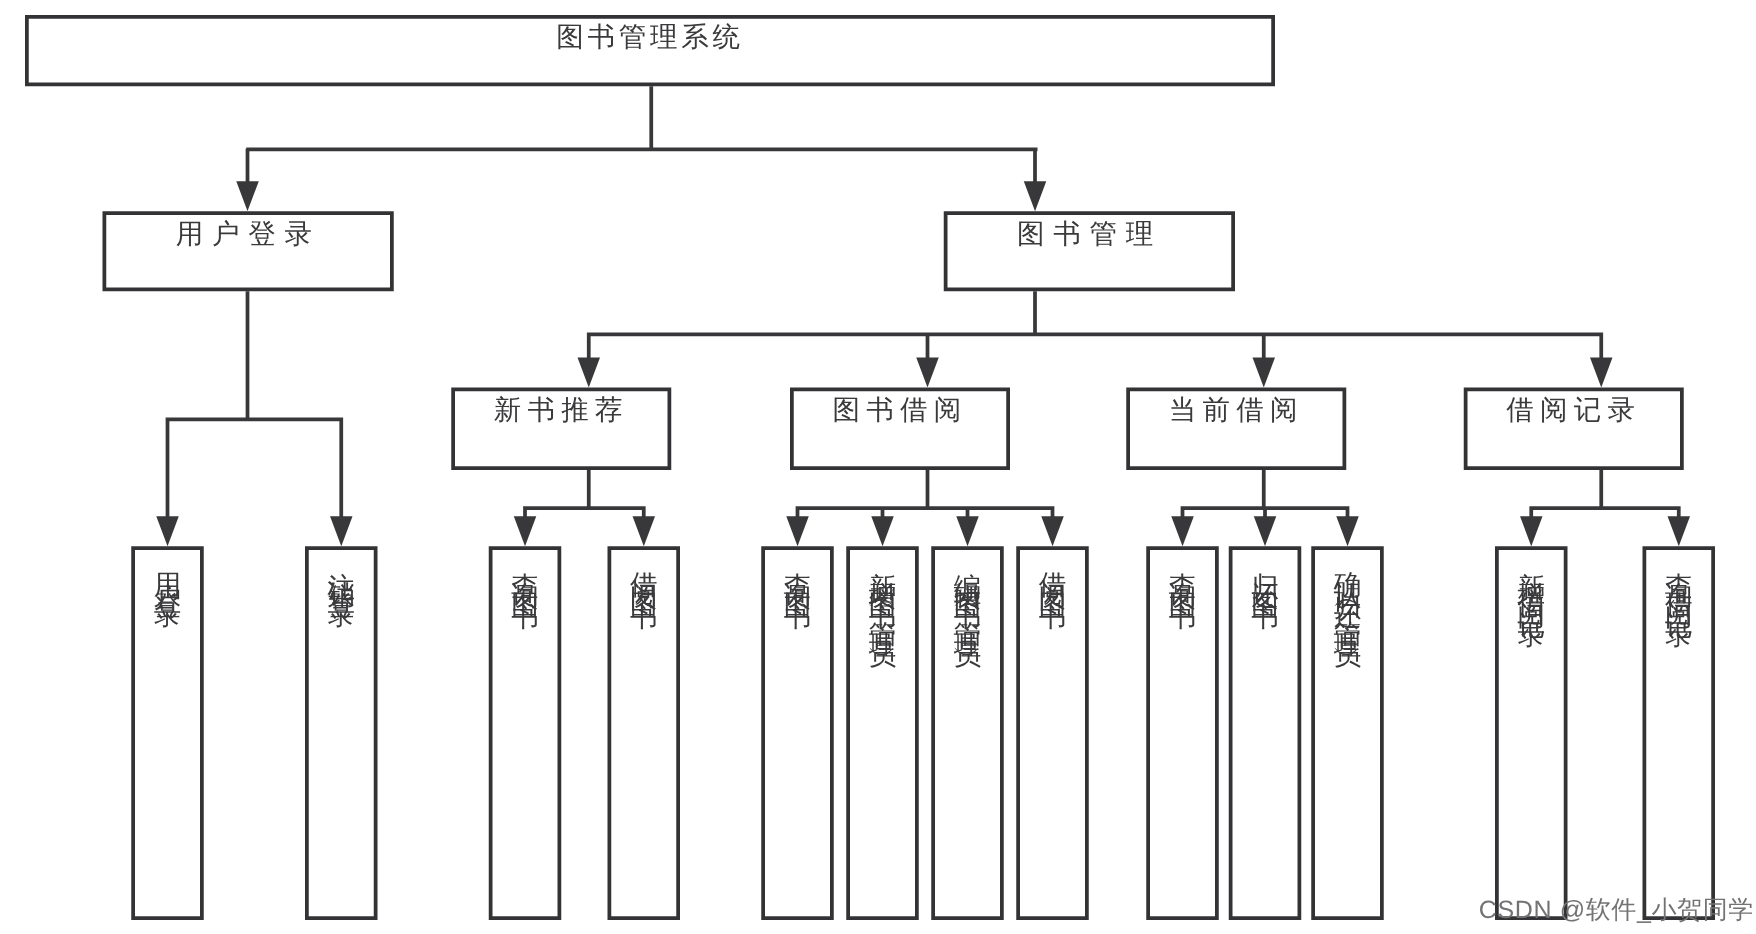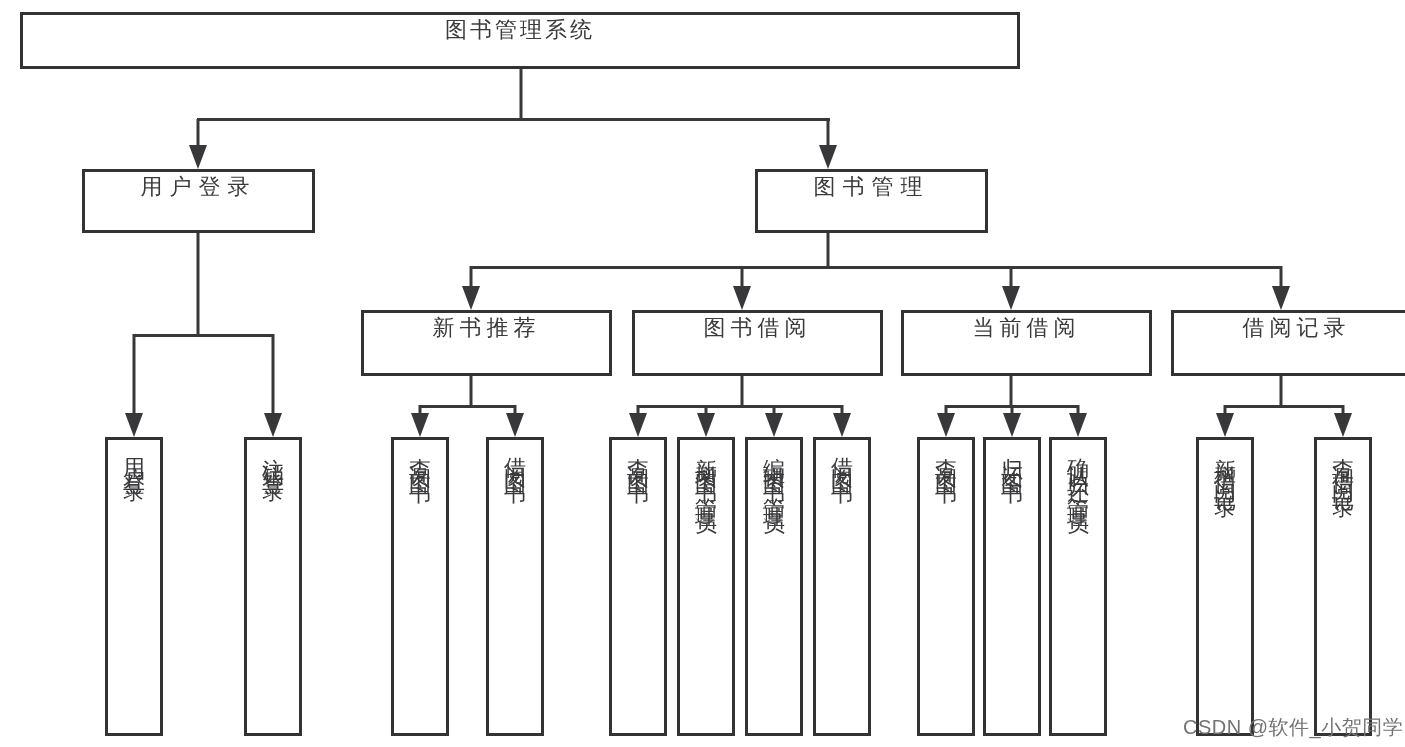--- a/index.html
+++ b/index.html
@@ -8,21 +8,21 @@
     font-family:"Liberation Sans", sans-serif;color:#3a3a3c;
   }
   .stage{position:absolute;left:0;top:0;width:1405px;height:747px;background:#ffffff;}
   svg.connectors{position:absolute;left:0;top:0;pointer-events:none;}
   .node{
     position:absolute;box-sizing:border-box;background:#ffffff;
     border:3px solid #333336;display:flex;justify-content:center;
   }
   .root-node{left:20px;top:12px;width:1000px;height:57px;font-size:22px;letter-spacing:3px;}
   .l2{top:169px;width:233px;height:64px;font-size:22px;letter-spacing:7px;}
-  .l3{top:310px;width:251px;height:66px;font-size:22px;letter-spacing:5px;}
+  .l3{top:310px;width:176px;height:66px;font-size:22px;letter-spacing:5px;}
   .leaf{top:437px;width:58px;height:299px;}
   .vlabel{
     writing-mode:vertical-rl;text-orientation:mixed;
     font-size:22px;letter-spacing:8px;line-height:1;white-space:nowrap;
   }
   .hlabel{white-space:nowrap;}
   .watermark{
     position:absolute;left:1183px;top:714px;z-index:6;
     font-size:20px;color:#737373;letter-spacing:0.5px;white-space:nowrap;
   }

